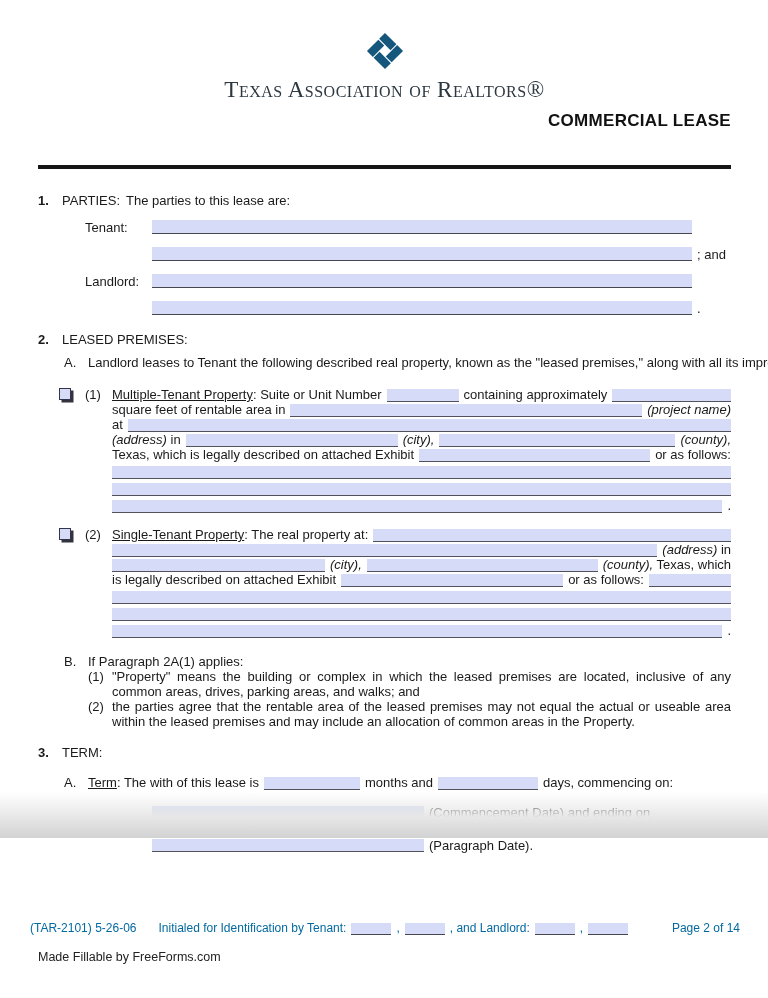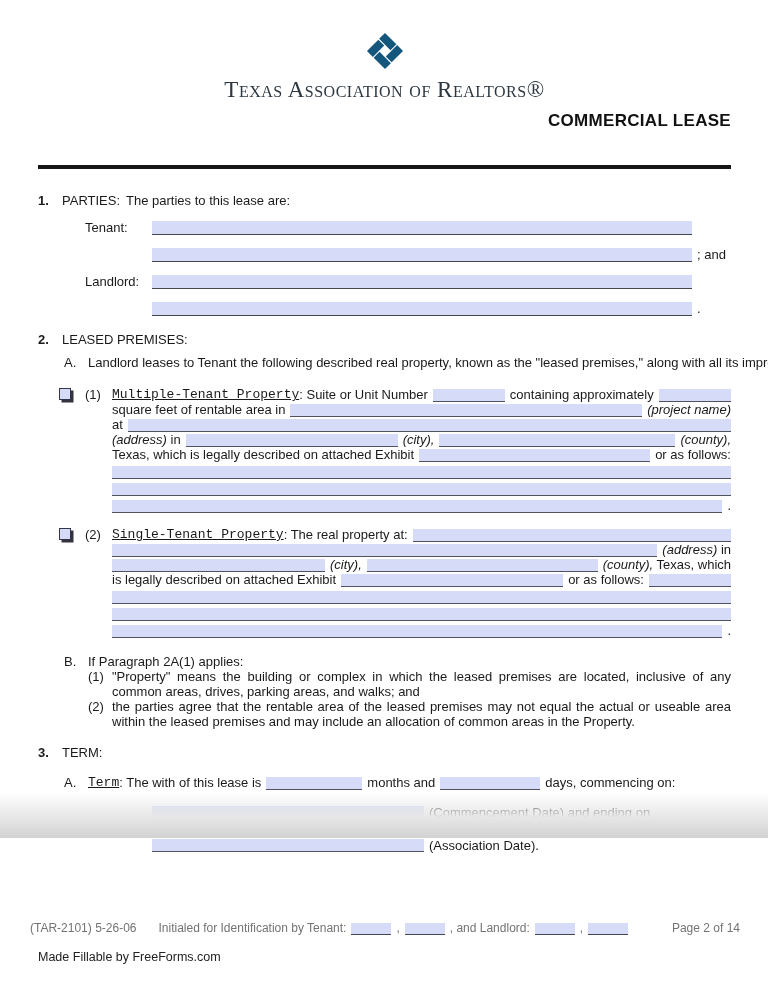--- a/index.html
+++ b/index.html
@@ -16,38 +16,38 @@
   .org-name {
     font-family:"Liberation Serif", serif; font-variant:small-caps;
     font-size:23px; letter-spacing:.5px; color:#2c3740; margin-top:5px;
   }
   .form-title { font-size:17px; font-weight:bold; letter-spacing:.3px; color:#111; margin-top:8px;text-align:right; }
   .rule { height:4px; background:#161616; margin-top:34px; }
 
   
   .t  { white-space:pre; }
   .it { white-space:pre; font-style:italic; }
-  .und { text-decoration:underline;font-family:Liberation Mono, monospace; }
+  .und { text-decoration:underline; }
 
   
   .field { background:#d6dcf7; border-bottom:1px solid #52525c; height:13px; flex:none; }
   .grow { flex:1 1 auto; }
   .ml { margin-left:5px; } .mr { margin-right:5px; } .mx { margin:0 5px; }
   .w72{width:72px} .w82{width:82px} .w96{width:96px} .w100{width:100px}
   .w212{width:212px} .w213{width:213px} .w272{width:272px}
 
   
   .sechead { display:flex; align-items:baseline; }
   .mt24{margin-top:24px} .mt16{margin-top:16px} .mt15{margin-top:15px} .mt17{margin-top:17px} .mt14{margin-top:14px}
   .mt8{margin-top:8px} .mt2{margin-top:2px} .mt18{margin-top:18px}
   .num { width:24px; font-weight:bold; flex:none; }
   .ttl { font-weight:normal; margin-right:6px; }
 
   
-  .party-row { display:flex; align-items:center; padding-left:47px; height:15px; margin-top:12px; }
+  .party-row { display:flex; align-items:flex-start; padding-left:47px; height:15px; margin-top:12px; }
   .party-row.cont { padding-left:114px; }
   .plabel { width:67px; flex:none; }
   .pfield { width:540px; height:14px; background:#d6dcf7; border-bottom:1px solid #46464e; flex:none; }
   .suffix { margin-left:5px; white-space:pre; }
 
   
   .subrow { display:flex; margin-left:26px; line-height:15px; }
   .sublab { width:24px; flex:none; }
   .subtxt { flex:1; text-align:justify; }
   .bitem { display:flex; margin-left:50px; line-height:15px; }
@@ -62,21 +62,21 @@
   .optnum { position:absolute; left:47px; top:0; }
   .fl { display:flex; align-items:flex-end; height:15px; line-height:15px; }
 
   
   .trowA { display:flex; align-items:flex-end; margin-left:26px; height:15px; line-height:15px; }
   .alab { width:24px; flex:none; }
   .trow { display:flex; align-items:center; padding-left:114px; height:15px; line-height:15px; }
 
   
   .footer { position:absolute; top:921px; left:30px; right:28px; display:flex; align-items:flex-end;
-            font-size:12px; color:#737373; z-index:2; }
+            font-size:12px; color:#0369a1; z-index:2; }
   .fcode { margin-right:22px; white-space:pre; }
   .ffield { width:40px; height:12px; background:#d6dcf7; border-bottom:1px solid #46464e; margin:0 5px; flex:none; }
   .fpage { margin-left:auto; white-space:pre; }
   .made { position:absolute; top:950px; left:38px; font-size:12.5px; color:#222; z-index:2; }
   .fade { position:absolute; left:0; bottom:0; width:100%; height:46px; z-index:1;
           background:linear-gradient(180deg, rgba(236,236,236,0) 0%, #e7e7e7 55%, #d2d2d2 100%); }
 </style>
 </head>
 <body>
 
@@ -242,21 +242,21 @@
     <span class="field w100 mx"></span>
     <span class="t">days, commencing on:</span>
   </div>
 
   <div class="trow mt15">
     <span class="field w272 mr"></span>
     <span class="t">(Commencement Date) and ending on</span>
   </div>
   <div class="trow mt18">
     <span class="field w272 mr"></span>
-    <span class="t">(Association Date).</span>
+    <span class="t">(Paragraph Date).</span>
   </div>
 
   <div class="footer">
     <span class="fcode">(TAR-2101) 5-26-06</span>
     <span class="t">Initialed for Identification by Tenant:</span>
     <span class="ffield"></span>
     <span class="t">,</span>
     <span class="ffield"></span>
     <span class="t">, and Landlord:</span>
     <span class="ffield"></span>

